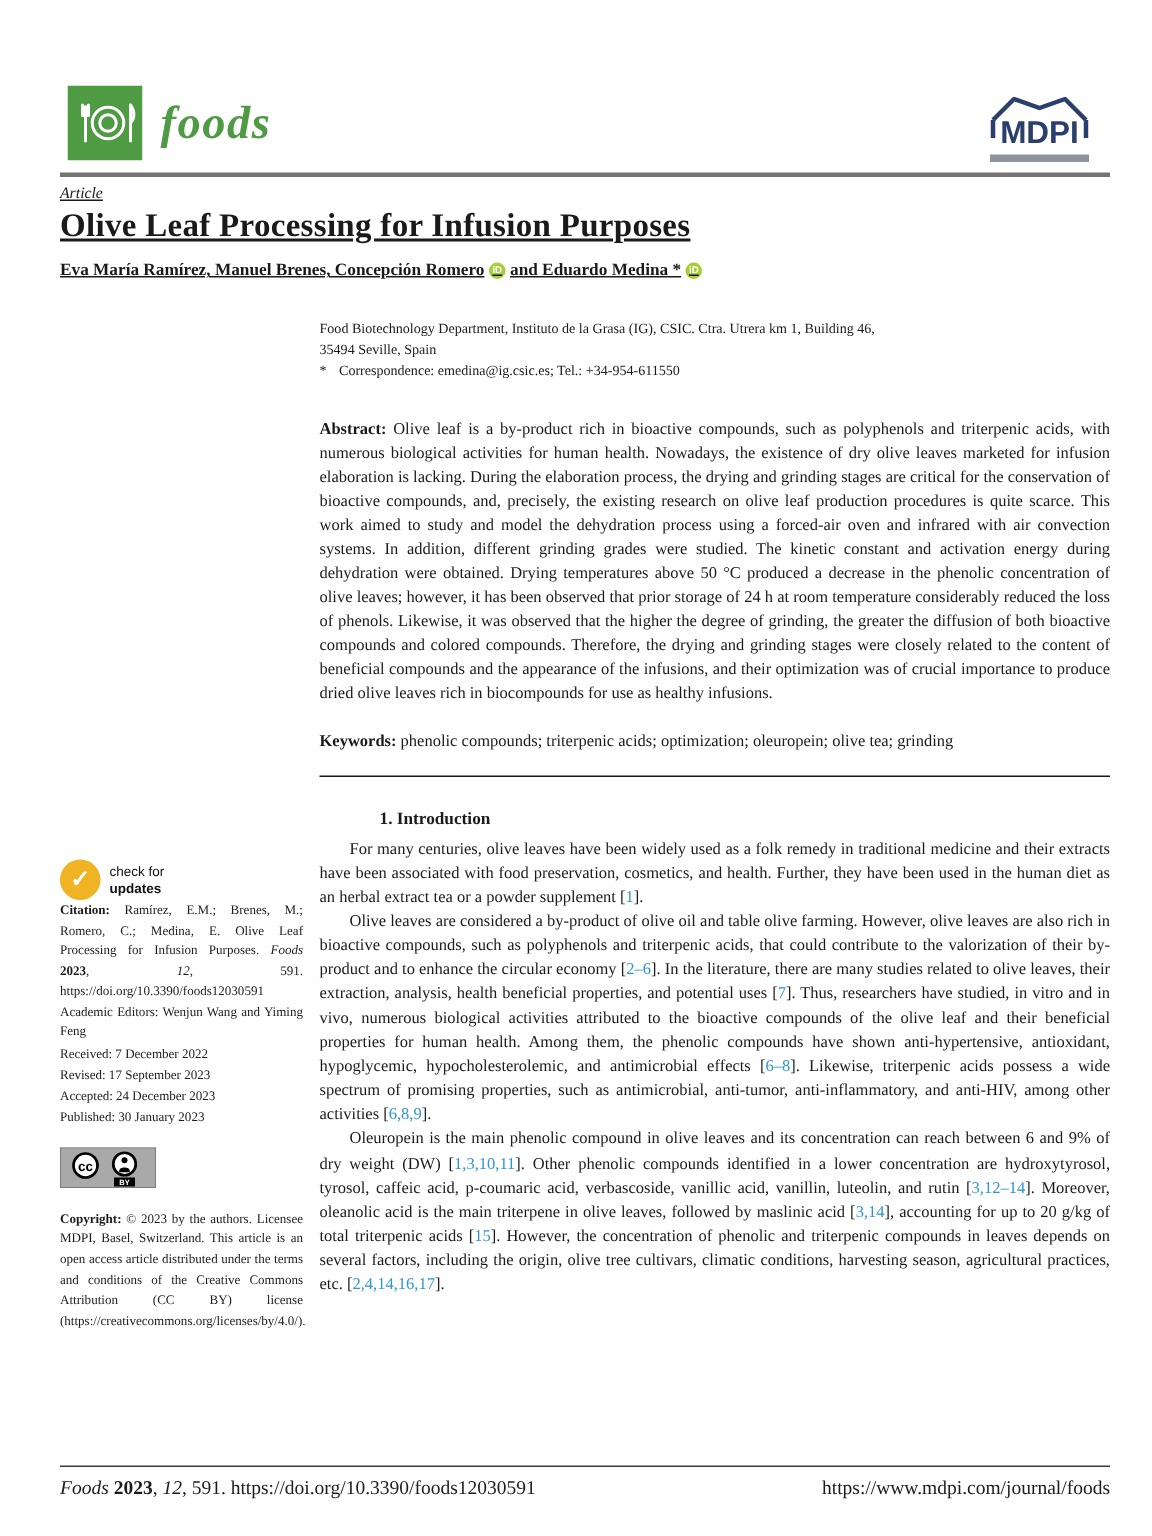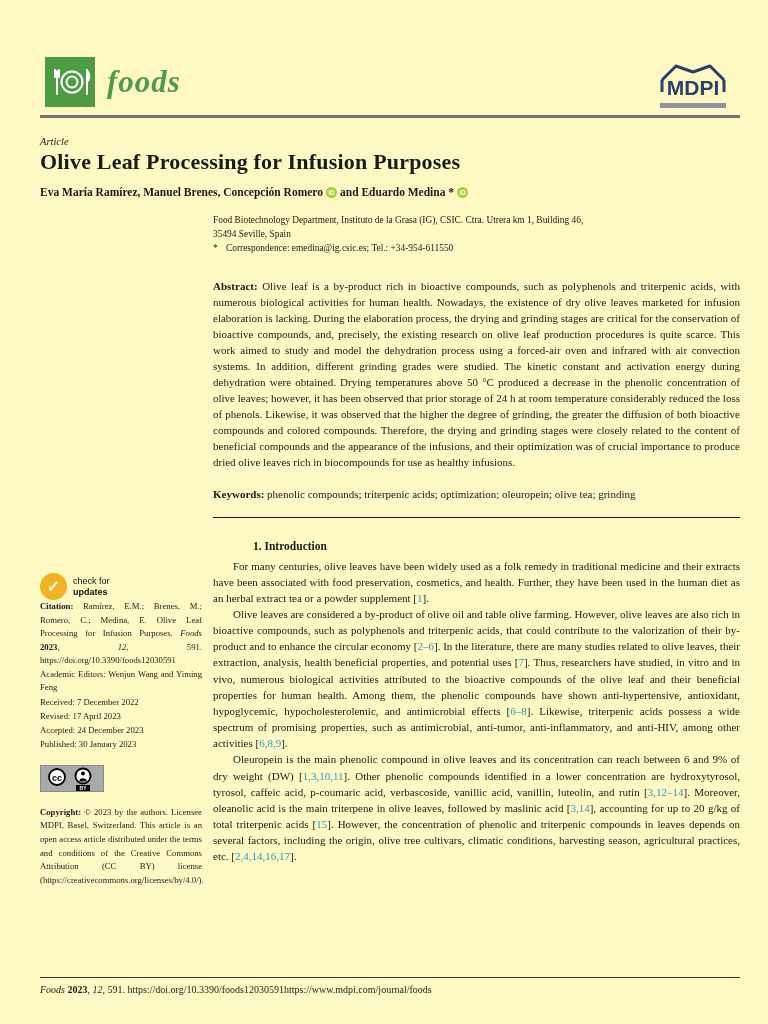--- a/index.html
+++ b/index.html
@@ -1,28 +1,28 @@
 <!DOCTYPE html>
 <html><head>
 <meta charset="utf-8">
 <style>
   html,body{margin:0;padding:0;background:#e8e8e8;}
-  .page{position:relative;width:768px;height:1024px;background:#fef9c3;margin:0 auto;
+  .page{position:relative;width:768px;height:1024px;background:#ffffff;margin:0 auto;
         font-family:"Liberation Serif",serif;color:#1a1a1a;overflow:hidden;}
 
   
   .header{position:absolute;top:57px;left:45px;right:35px;height:54px;}
   .journal-mark{position:absolute;left:0;top:0;display:flex;align-items:center;}
   .logo-box{width:50px;height:50px;}
   .journal-name{font-style:italic;font-weight:700;font-size:31px;color:#4f9b44;margin-left:12px;letter-spacing:1px;}
   .mdpi-logo{position:absolute;right:0;top:2px;}
   .header-rule{position:absolute;top:115px;left:40px;width:700px;height:3px;background:#737373;}
 
   
-  .titleblock{position:absolute;top:136px;left:40px;width:700px;}
+  .titleblock{position:absolute;top:124px;left:40px;width:700px;text-decoration:underline;}
   .article-type{font-style:italic;font-size:10.5px;}
   .paper-title{font-size:22px;font-weight:700;margin-top:2px;letter-spacing:.2px;}
   .authors{margin-top:11px;font-size:11.5px;font-weight:700;display:flex;align-items:center;flex-wrap:wrap;}
   .orcid{display:inline-block;width:11px;height:11px;border-radius:50%;background:#a6ce39;color:#fff;
          font-family:"Liberation Sans",sans-serif;font-size:6.5px;font-weight:700;text-align:center;
          line-height:11px;margin:0 3px;}
 
   
   .columns{position:absolute;top:213px;left:40px;width:700px;display:flex;}
   .left-rail{width:162px;flex-shrink:0;font-size:8.7px;line-height:1.56;color:#1c1c1c;}
@@ -45,22 +45,22 @@
   .corr-marker{width:13px;}
   .abstract{margin-top:24px;font-size:11px;line-height:1.45;text-align:justify;}
   .keywords{margin-top:16px;font-size:11px;line-height:1.45;text-align:justify;}
   .section-rule{margin-top:14px;border:none;border-top:1.5px solid #161616;}
   .section-heading{margin-top:22px;font-size:11.5px;font-weight:700;margin-left:40px;}
   .body-para{margin:0;font-size:11px;line-height:1.47;text-align:justify;text-indent:20px;}
   .body-para:first-of-type{margin-top:6px;}
 
   
   .footer-rule{position:absolute;top:977px;left:40px;width:700px;height:1px;background:#3a3a3a;}
-  .footer{position:absolute;top:984px;left:40px;width:700px;display:flex;
-          font-size:10px;color:#1c1c1c;}
+  .footer{position:absolute;top:984px;left:40px;width:700px;display:flex;justify-content:space-between;
+          font-size:13px;color:#1c1c1c;}
 
   
   .b{font-weight:700;}
   .i{font-style:italic;}
   .ref{color:#2e96d0;}
 </style>
 </head>
 <body>
 
 <div class="page">
@@ -110,21 +110,21 @@
           <div class="l2">updates</div>
         </div>
       </div>
 
       <div class="rail-block"><span class="b">Citation: </span><span>Ramírez, E.M.; Brenes, M.; Romero, C.; Medina, E. Olive Leaf Processing for Infusion Purposes. </span><span class="i">Foods </span><span class="b">2023</span><span>, </span><span class="i">12</span><span>, 591. https://doi.org/10.3390/foods12030591</span></div>
 
       <div class="rail-block">Academic Editors: Wenjun Wang and Yiming Feng</div>
 
       <div class="rail-block rail-dates">
         <div>Received: 7 December 2022</div>
-        <div>Revised: 17 April 2023</div>
+        <div>Revised: 17 September 2023</div>
         <div>Accepted: 24 December 2023</div>
         <div>Published: 30 January 2023</div>
       </div>
 
       <svg class="cc-badge" width="64" height="27" viewBox="0 0 64 27">
         <rect width="64" height="27" fill="#a9a9a9" stroke="#6b6b6b"></rect>
         <circle cx="17" cy="12" r="8" fill="#ffffff" stroke="#000000" stroke-width="1.8"></circle>
         <text x="17" y="15.5" text-anchor="middle" font-family="Liberation Sans, sans-serif" font-size="9" font-weight="700" fill="#000">cc</text>
         <circle cx="43" cy="11" r="7.5" fill="#ffffff" stroke="#000000" stroke-width="1.8"></circle>
         <circle cx="43" cy="8.5" r="2" fill="#000"></circle>

